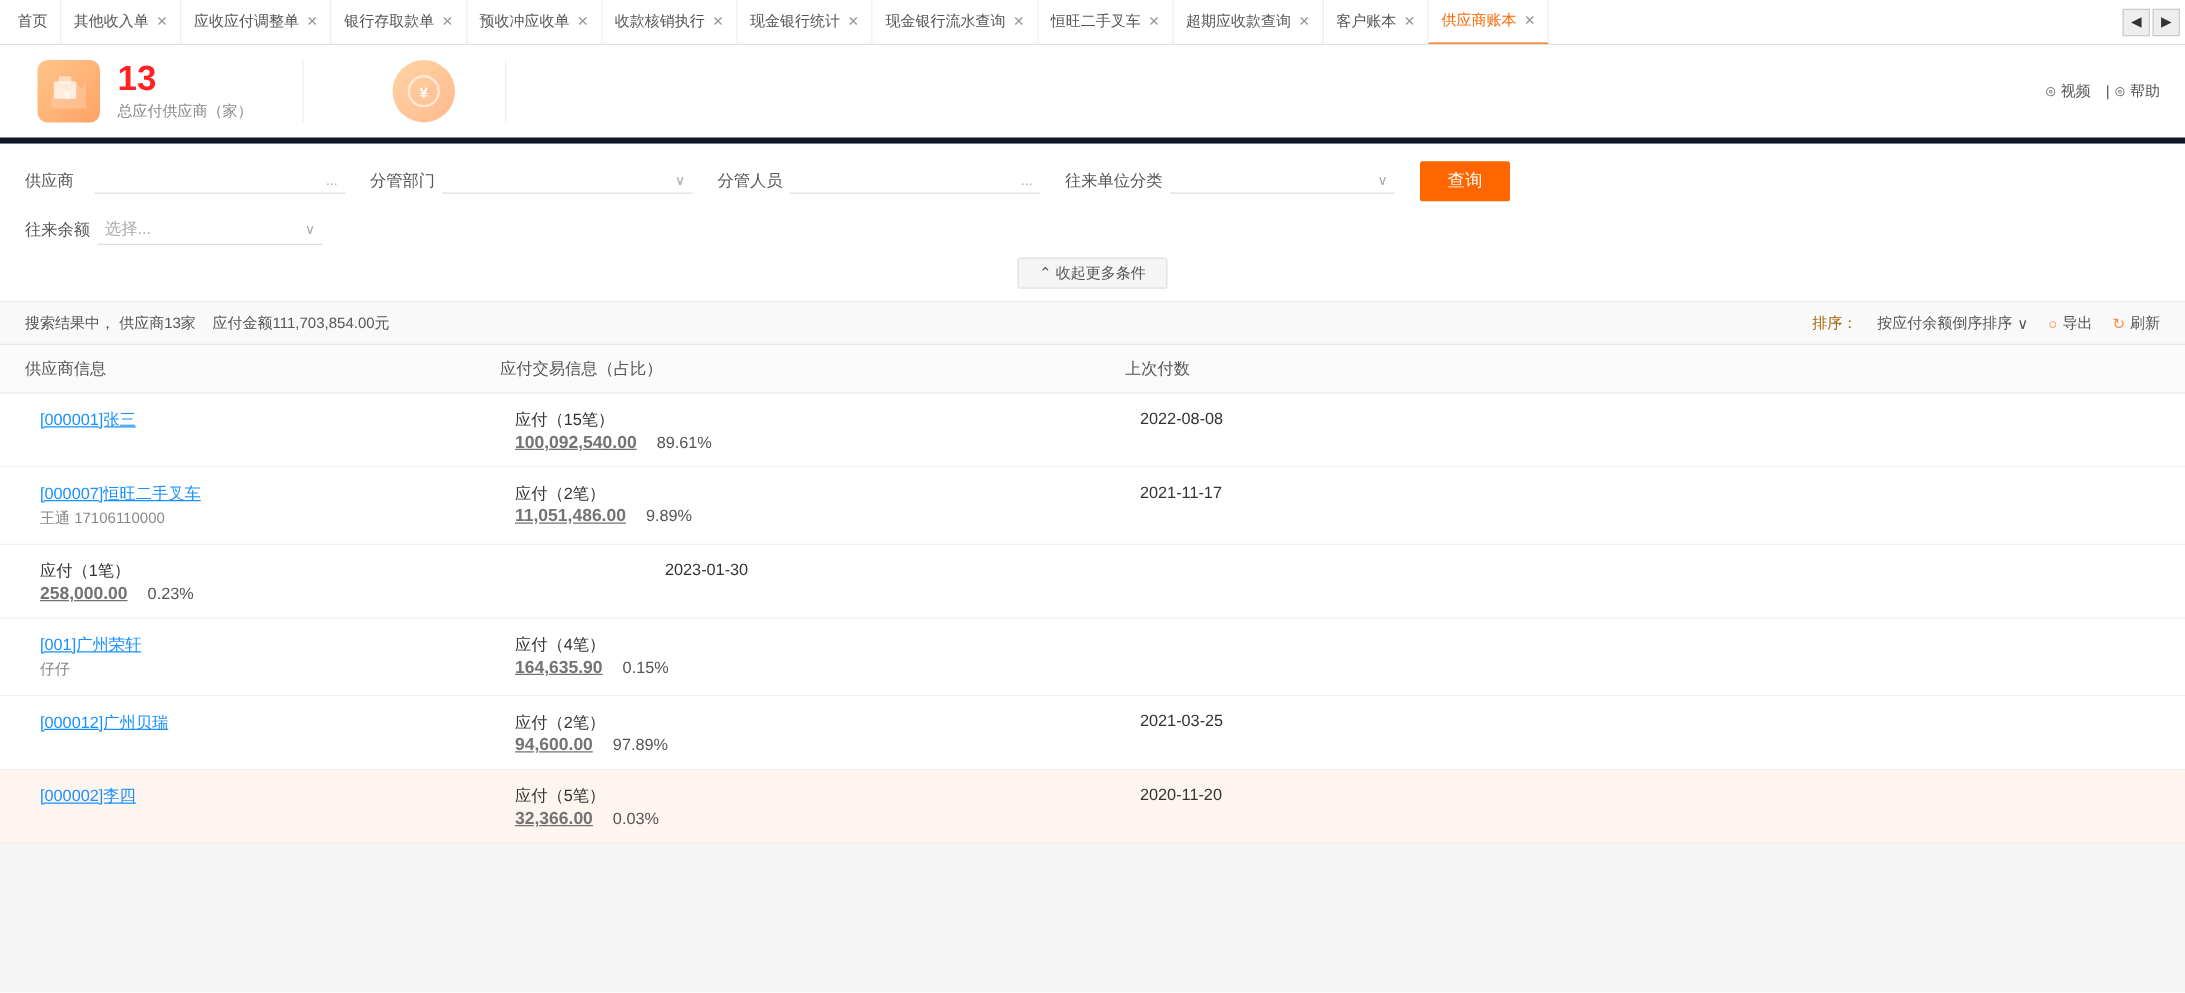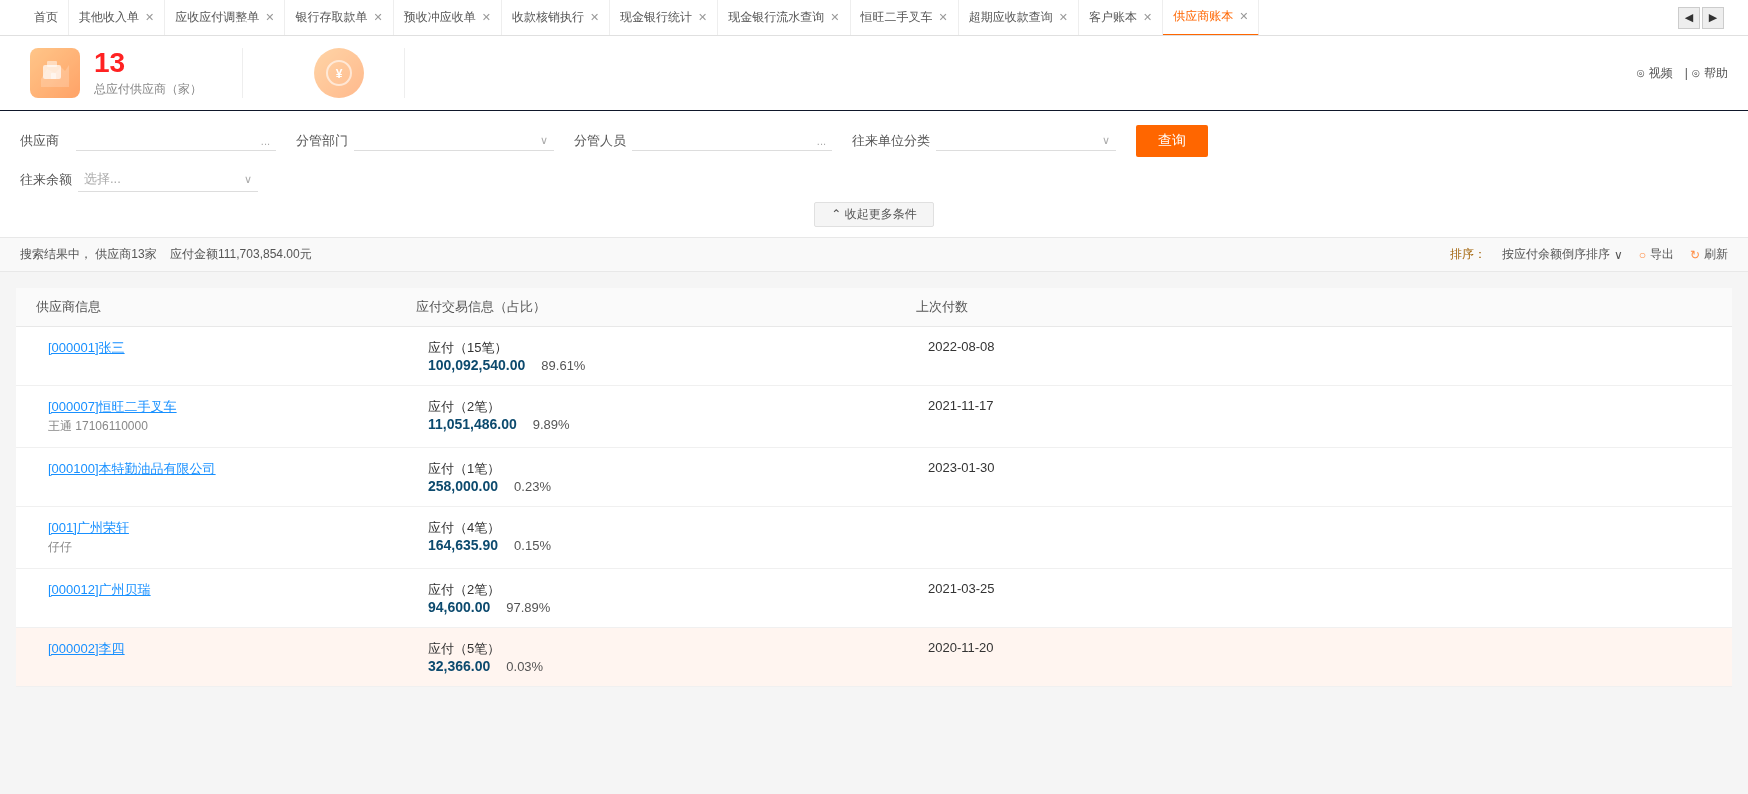--- a/index.html
+++ b/index.html
@@ -5,21 +5,21 @@
     * { box-sizing: border-box; margin: 0; padding: 0; font-family: 'Microsoft YaHei', '微软雅黑', Arial, sans-serif; }
     body { background: #f5f5f5; font-size: 13px; color: #333; }
 
     
     .top-nav {
       display: flex;
       align-items: center;
       background: #fff;
       border-bottom: 1px solid #e0e0e0;
       height: 36px;
-      padding: 0 24px;
+      padding: 0 4px;
       overflow: hidden;
     }
     .nav-tab {
       display: flex;
       align-items: center;
       padding: 0 10px;
       height: 36px;
       font-size: 12px;
       color: #555;
       cursor: pointer;
@@ -39,21 +39,21 @@
       border: 1px solid #ccc;
       cursor: pointer;
       display: flex; align-items: center; justify-content: center;
       font-size: 11px;
     }
 
     
     .summary-bar {
       display: flex;
       background: #fff;
-      border-bottom: 1px solid #0f172a;
+      border-bottom: 5px solid #0f172a;
       padding: 12px 20px;
       align-items: center;
       gap: 0;
     }
     .summary-item {
       display: flex;
       align-items: center;
       gap: 14px;
       padding: 0 40px 0 10px;
       border-right: 1px solid #eee;
@@ -169,21 +169,21 @@
       cursor: pointer;
     }
     .export-btn, .refresh-btn {
       display: flex; align-items: center; gap: 4px;
       cursor: pointer; color: #555;
     }
 
     
     .data-table {
       background: #fff;
-      margin: 16px;
+      margin: 0;
     }
     .table-header {
       display: flex;
       align-items: center;
       padding: 10px 20px;
       background: #fafafa;
       border-bottom: 1px solid #e8e8e8;
       font-size: 13px;
       color: #555;
       font-weight: 500;
@@ -209,23 +209,24 @@
       display: block;
     }
     .supplier-sub {
       font-size: 12px;
       color: #888;
       margin-top: 2px;
     }
     .transaction-label { font-size: 13px; color: #333; }
     .transaction-amount {
       font-size: 14px;
-      color: #0c4a6e;
+      color: #737373;
       font-weight: bold;
       cursor: pointer;
+      text-decoration: underline;
       text-align: right;
     }
     .transaction-row { display: flex; align-items: center; gap: 16px; }
     .transaction-percent { font-size: 13px; color: #555; }
     .last-payment { font-size: 13px; color: #333; display: flex; align-items: center; }
 
     
     .icon-supplier {
       width: 50px; height: 50px;
       background: linear-gradient(135deg, #ffb86c 0%, #ff8c42 100%);
@@ -458,24 +459,20 @@
       <div class="transaction-row">
         <span class="transaction-amount">11,051,486.00</span>
         <span class="transaction-percent">9.89%</span>
       </div>
     </div>
     <div class="col-last-payment">
       <span class="last-payment">2021-11-17</span>
     </div>
   </div>
       <div class="table-row">
-    <div class="col-supplier">
-      <a class="supplier-link">[000100]本特勤油品有限公司</a>
-
-    </div>
     <div class="col-transaction">
       <div class="transaction-label">应付（1笔）</div>
       <div class="transaction-row">
         <span class="transaction-amount">258,000.00</span>
         <span class="transaction-percent">0.23%</span>
       </div>
     </div>
     <div class="col-last-payment">
       <span class="last-payment">2023-01-30</span>
     </div>

